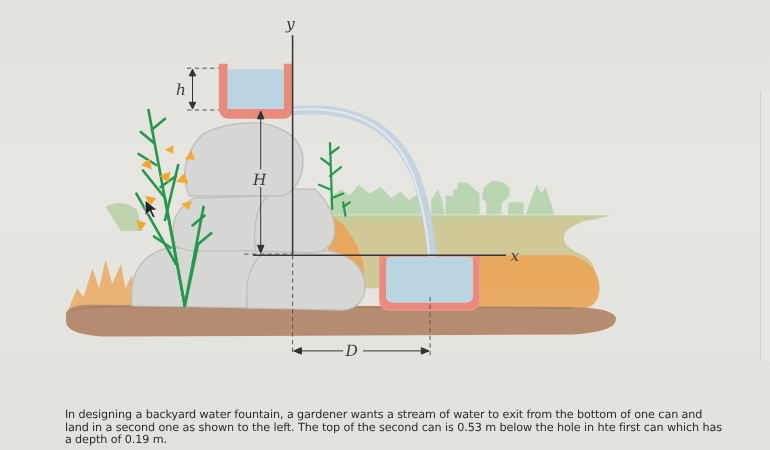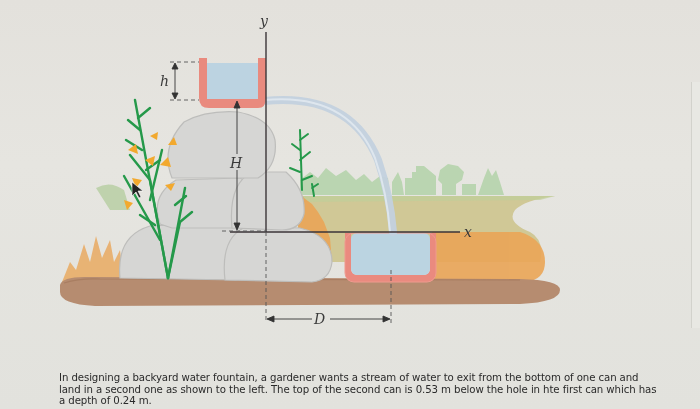--- a/index.html
+++ b/index.html
@@ -139,13 +139,13 @@
 
     <text class="lbl" x="260" y="26" font-size="14">y</text>
     <text class="lbl" x="464" y="237" font-size="14">x</text>
 
     <path d="M132 182 L132 196 L136 192 L139 198 L141 197 L138 191 L143 191 Z" fill="#222" stroke="#fff" stroke-width="0.6"></path>
   </svg>
 </div>
 
 <div class="right-panel-edge"></div>
 
-<div class="caption">In designing a backyard water fountain, a gardener wants a stream of water to exit from the bottom of one can and land in a second one as shown to the left. The top of the second can is 0.53 m below the hole in hte first can which has a depth of 0.24 m.</div>
+<div class="caption">In designing a backyard water fountain, a gardener wants a stream of water to exit from the bottom of one can and land in a second one as shown to the left. The top of the second can is 0.53 m below the hole in hte first can which has a depth of 0.19 m.</div>
 
 </body></html>

